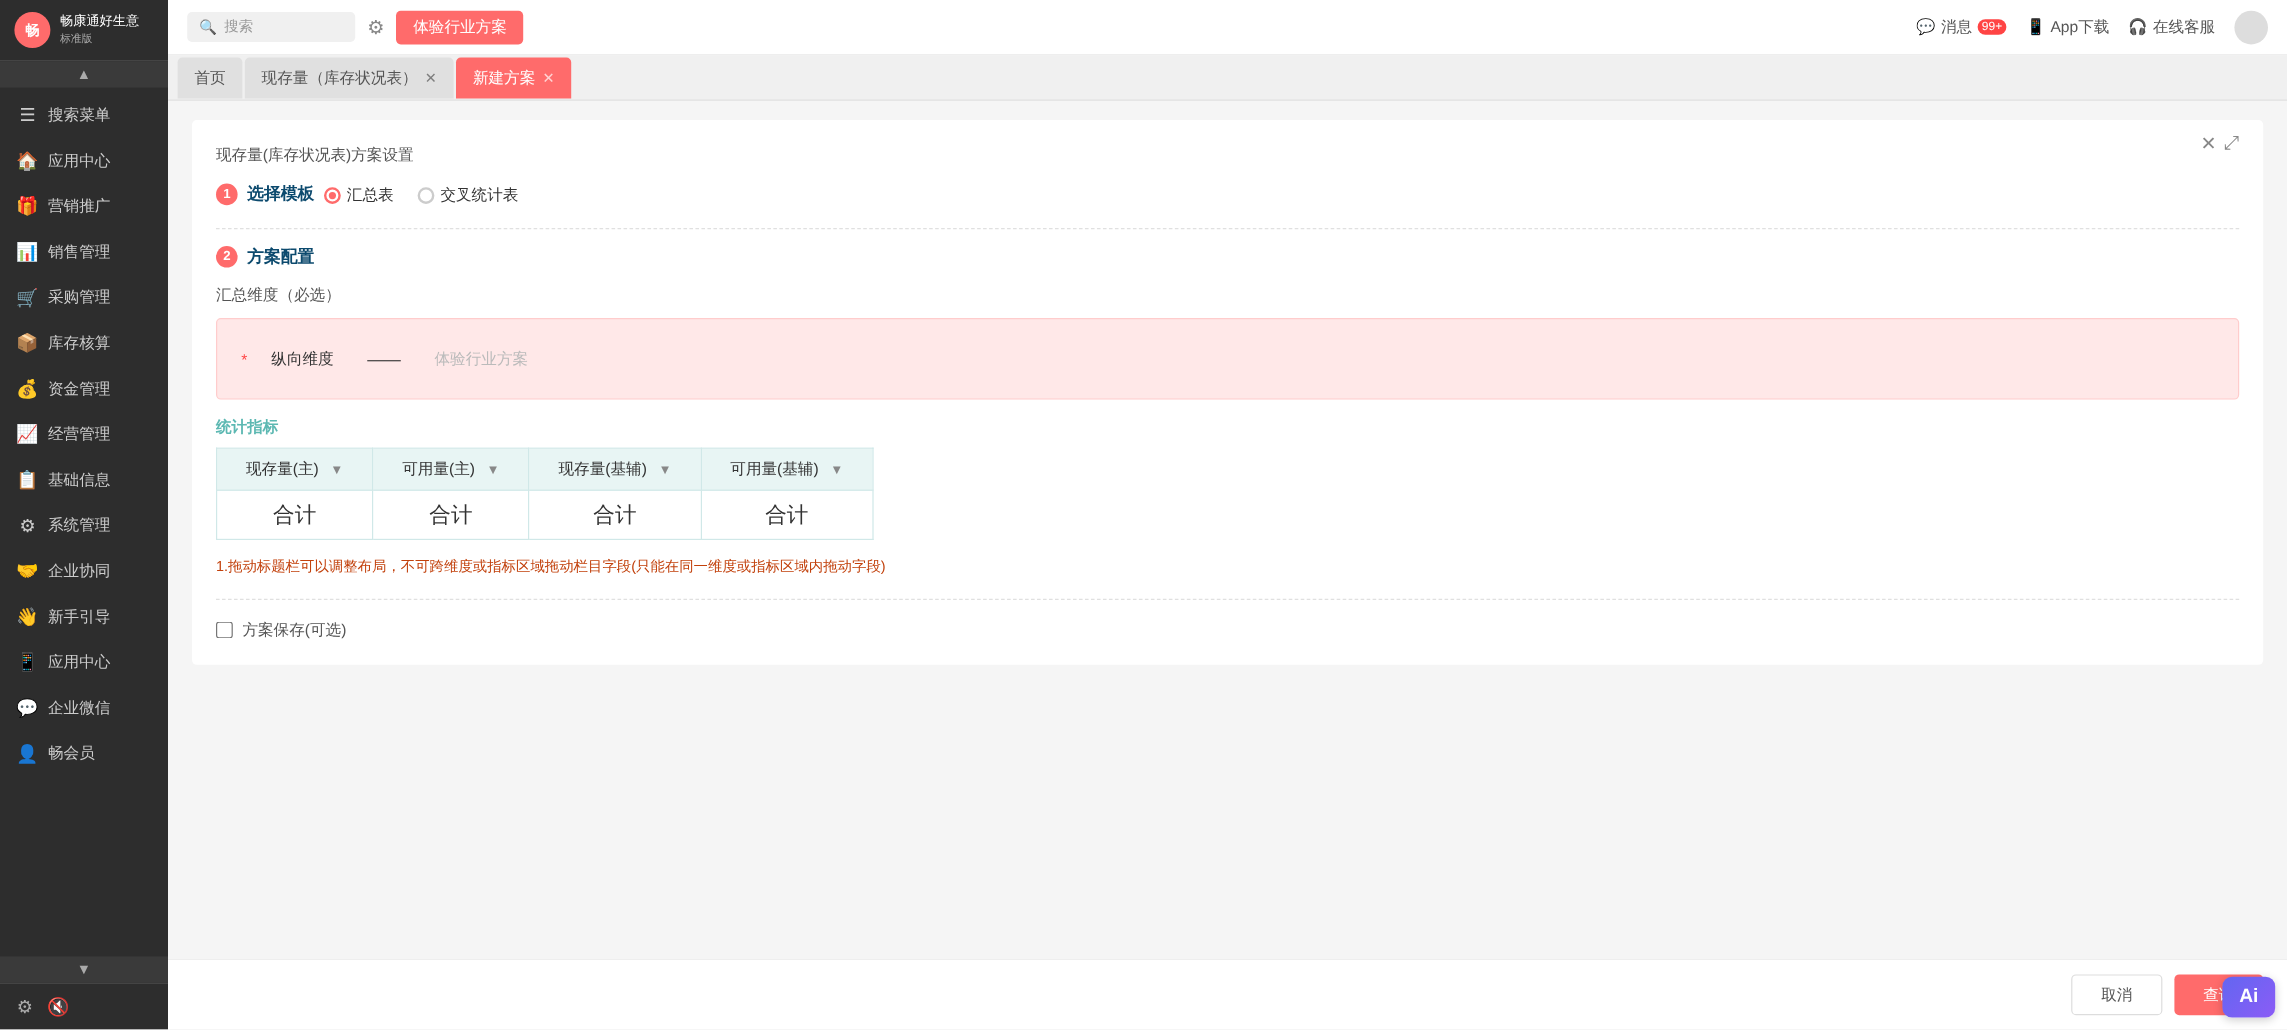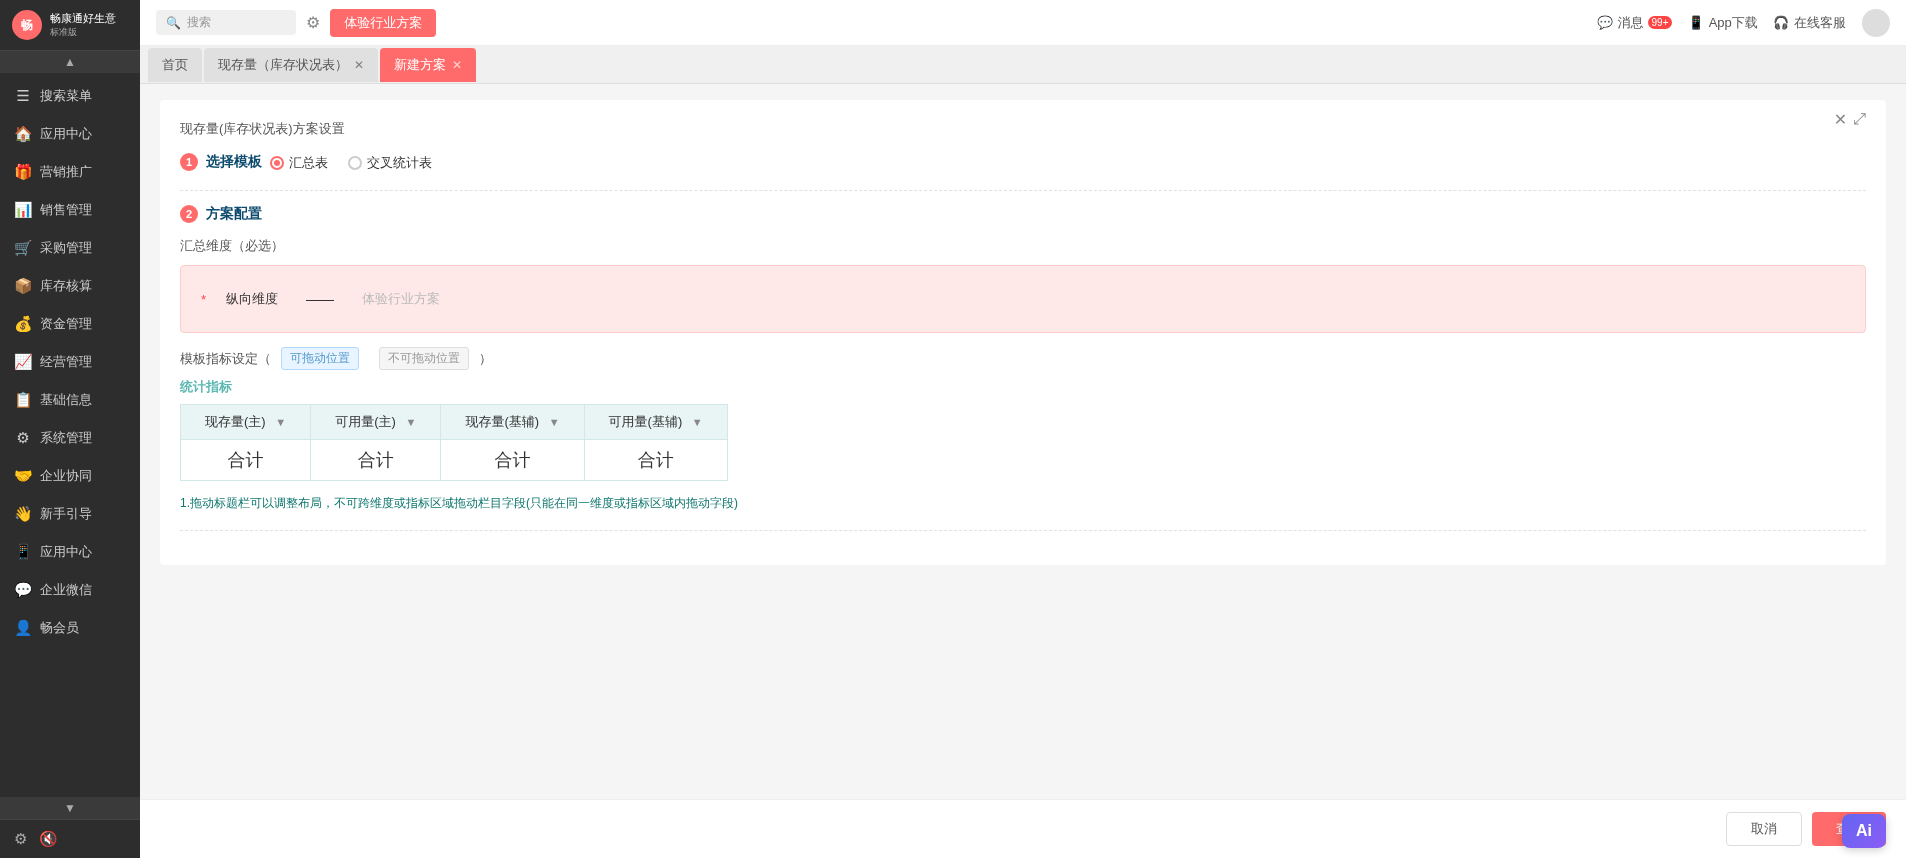--- a/index.html
+++ b/index.html
@@ -134,21 +134,21 @@
     .stats-table th {
       background: #e8f5f4; border: 1px solid #d0e8e8; padding: 8px 24px;
       font-size: 13px; font-weight: normal; color: #333; text-align: center;
     }
     .stats-table td {
       background: #fff; border: 1px solid #d0e8e8; padding: 8px 24px;
       font-size: 18px; color: #333; text-align: center;
     }
     .col-dropdown { color: #888; font-size: 11px; cursor: pointer; margin-left: 6px; }
 
-    .tips-section { margin-top: 14px; color: #0f766e; font-size: 12px; }
+    .tips-section { margin-top: 14px; color: #c2410c; font-size: 12px; }
     .tips-item { margin-bottom: 4px; }
 
     .save-row { display: flex; align-items: center; gap: 8px; margin-top: 16px; }
     .save-checkbox { width: 14px; height: 14px; cursor: pointer; }
     .save-label { font-size: 13px; color: #555; }
 
     
     .footer {
       background: #fff; border-top: 1px solid #eee; padding: 12px 20px;
       display: flex; justify-content: flex-end; gap: 10px;
@@ -163,21 +163,21 @@
     }
 
     
     .panel-controls {
       position: absolute; top: 10px; right: 20px; display: flex; gap: 6px;
     }
     .panel-ctrl-btn { cursor: pointer; color: #888; font-size: 16px; }
 
     
     .ai-badge {
-      position: fixed; bottom: 10px; right: 20px;
+      position: fixed; bottom: 10px; right: 10px;
       background: linear-gradient(135deg, #6366f1, #8b5cf6);
       color: #fff; border-radius: 8px; padding: 8px 14px;
       font-size: 16px; font-weight: bold; cursor: pointer;
       box-shadow: 0 2px 8px rgba(0,0,0,0.2);
     }
 
     .content-inner {
       background: #fff; border-radius: 4px; padding: 20px; position: relative;
     }
   </style>
@@ -341,27 +341,20 @@
         <div class="config-section">
           <div class="config-label">汇总维度（必选）</div>
 
           <div class="dimension-area">
             <span class="dimension-required">*</span>
             <span style="color:#333;">纵向维度</span>
             <span class="dimension-arrow">——</span>
             <span class="dimension-placeholder">体验行业方案</span>
           </div>
 
-          <div class="metrics-label-row">
-            <span style="color:#555; font-size:13px;">模板指标设定（</span>
-            <span class="draggable-tag">可拖动位置</span>
-            <span style="color:#555;"> </span>
-            <span class="non-draggable-tag">不可拖动位置</span>
-            <span style="color:#555;">）</span>
-          </div>
 
           <div>
             <div class="stats-label">统计指标</div>
             <table class="stats-table">
               <thead>
                 <tr>
                   <th>
                     <span>现存量(主)</span>
                     <span class="col-dropdown">▼</span>
                   </th>
@@ -391,20 +384,24 @@
           </div>
 
           <div class="tips-section">
             <div class="tips-item">1.拖动标题栏可以调整布局，不可跨维度或指标区域拖动栏目字段(只能在同一维度或指标区域内拖动字段)</div>
           </div>
         </div>
       </div>
 
       <hr class="divider">
 
+      <div class="save-row">
+        <input type="checkbox" class="save-checkbox" style="">
+        <span class="save-label">方案保存(可选)</span>
+      </div>
     </div>
   </div>
 
   <div class="footer">
     <button class="btn-cancel">取消</button>
     <button class="btn-query">查询</button>
   </div>
 </div>
 
 <div class="ai-badge">Ai</div>

